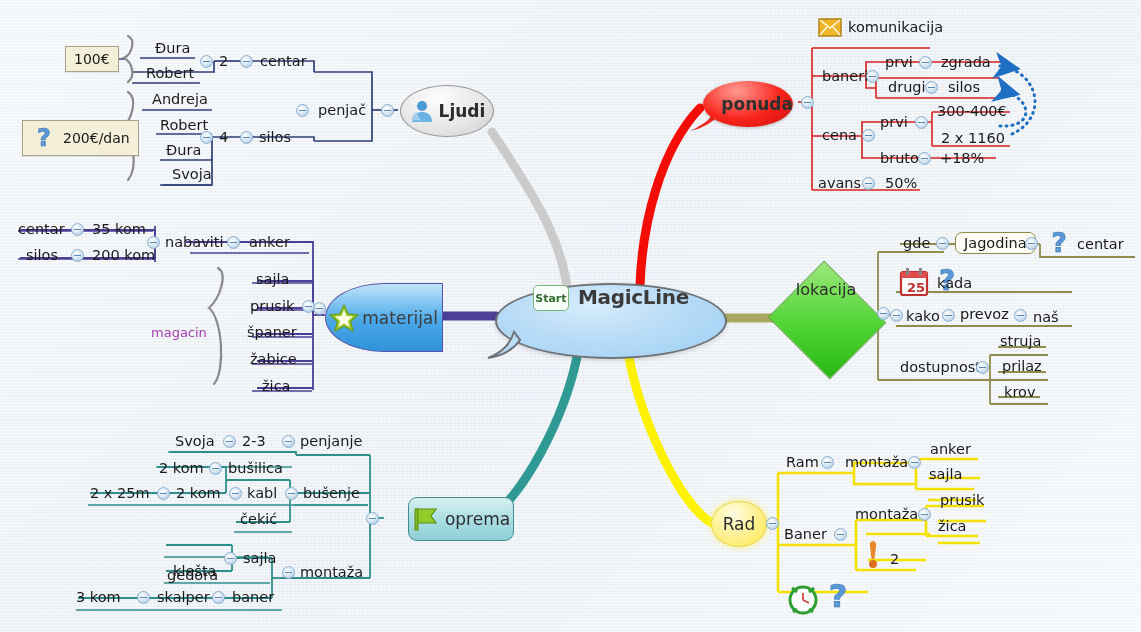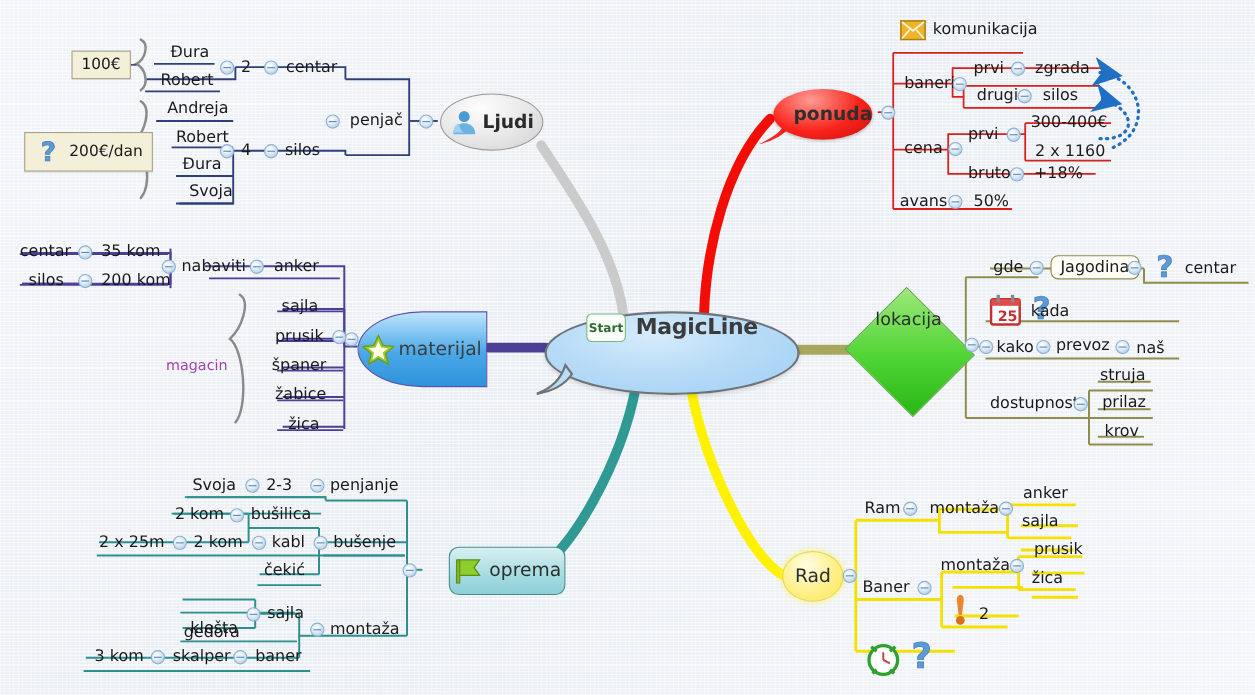--- a/index.html
+++ b/index.html
@@ -456,21 +456,21 @@
   <span class="lbl" style="left:300px;top:565px">montaža</span>
   <span class="collapse" style="left:282px;top:566px"></span>
   <span class="lbl" style="left:243px;top:551px">sajla</span>
   <span class="collapse" style="left:224px;top:552px"></span>
   <span class="lbl" style="left:167px;top:568px">gedora</span>
   <span class="lbl" style="left:173px;top:564px">klešta</span>
   <span class="lbl" style="left:232px;top:590px">baner</span>
   <span class="collapse" style="left:212px;top:591px"></span>
   <span class="lbl" style="left:157px;top:590px">skalper</span>
   <span class="collapse" style="left:137px;top:591px"></span>
-  <span class="lbl" style="left:86px;top:590px">3 kom</span>
+  <span class="lbl" style="left:76px;top:590px">3 kom</span>
 
   <div class="rad">
     <span class="rad-txt">Rad</span>
   </div>
   <span class="collapse" style="left:766px;top:517px"></span>
 
   <span class="lbl" style="left:786px;top:455px">Ram</span>
   <span class="collapse" style="left:821px;top:456px"></span>
   <span class="lbl" style="left:845px;top:455px">montaža</span>
   <span class="collapse" style="left:908px;top:456px"></span>

